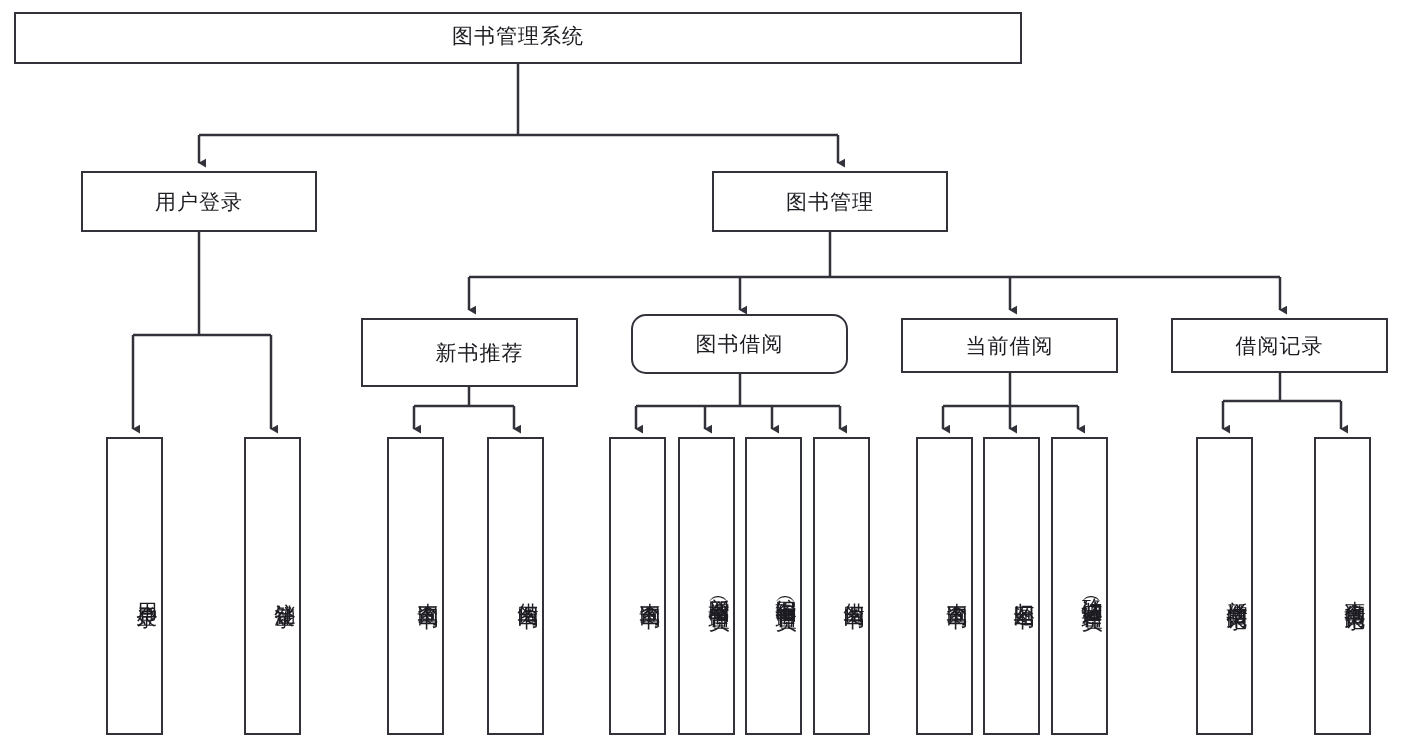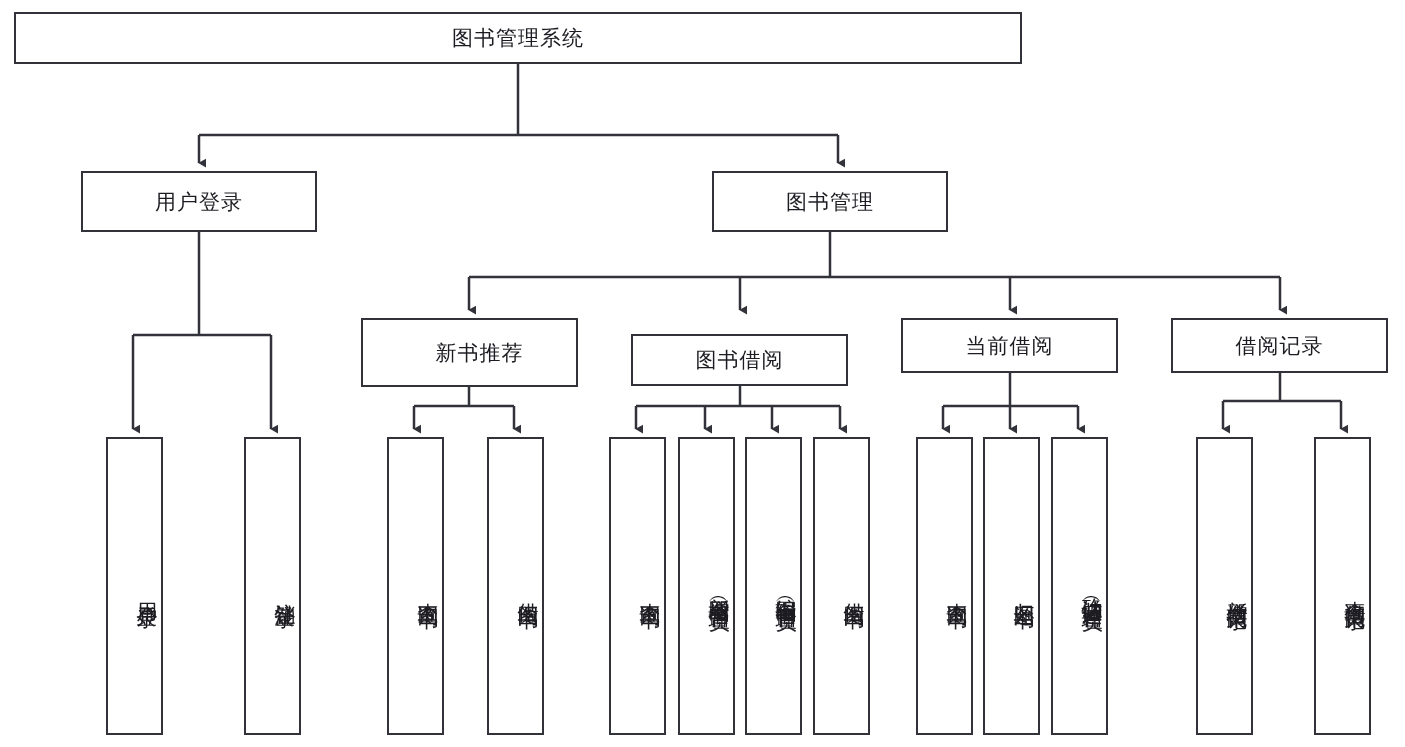--- a/index.html
+++ b/index.html
@@ -117,37 +117,37 @@
       <path d="M1010,406 L1010,429" marker-end="url(#arw)"></path>
       <path d="M1078,406 L1078,429" marker-end="url(#arw)"></path>
 
       <path d="M1280,373 L1280,401"></path>
       <path d="M1223,401 L1341,401"></path>
       <path d="M1223,401 L1223,429" marker-end="url(#arw)"></path>
       <path d="M1341,401 L1341,429" marker-end="url(#arw)"></path>
     </g>
   </svg>
 
-  <div class="node node-h" style="left:14px; top:12px; width:1008px; height:52px;">
+  <div class="node node-h" style="left:14px; top:12px; width:1008px; height:52px;font-family:Liberation Mono, monospace;">
     <span>图书管理系统</span>
   </div>
 
   <div class="node node-h" style="left:81px; top:171px; width:236px; height:61px;">
     <span>用户登录</span>
   </div>
 
   <div class="node node-h" style="left:712px; top:171px; width:236px; height:61px;justify-content:center;">
     <span>图书管理</span>
   </div>
 
   <div class="node node-h" style="left:361px; top:318px; width:217px; height:69px;padding-left:20px;">
     <span>新书推荐</span>
   </div>
 
-  <div class="node node-h" style="left:631px; top:334px; width:217px; height:52px;">
+  <div class="node node-h" style="left:631px; top:314px; width:217px; height:60px;border-radius:15px;">
     <span>图书借阅</span>
   </div>
 
   <div class="node node-h" style="left:901px; top:318px; width:217px; height:55px;">
     <span>当前借阅</span>
   </div>
 
   <div class="node node-h" style="left:1171px; top:318px; width:217px; height:55px;">
     <span>借阅记录</span>
   </div>

